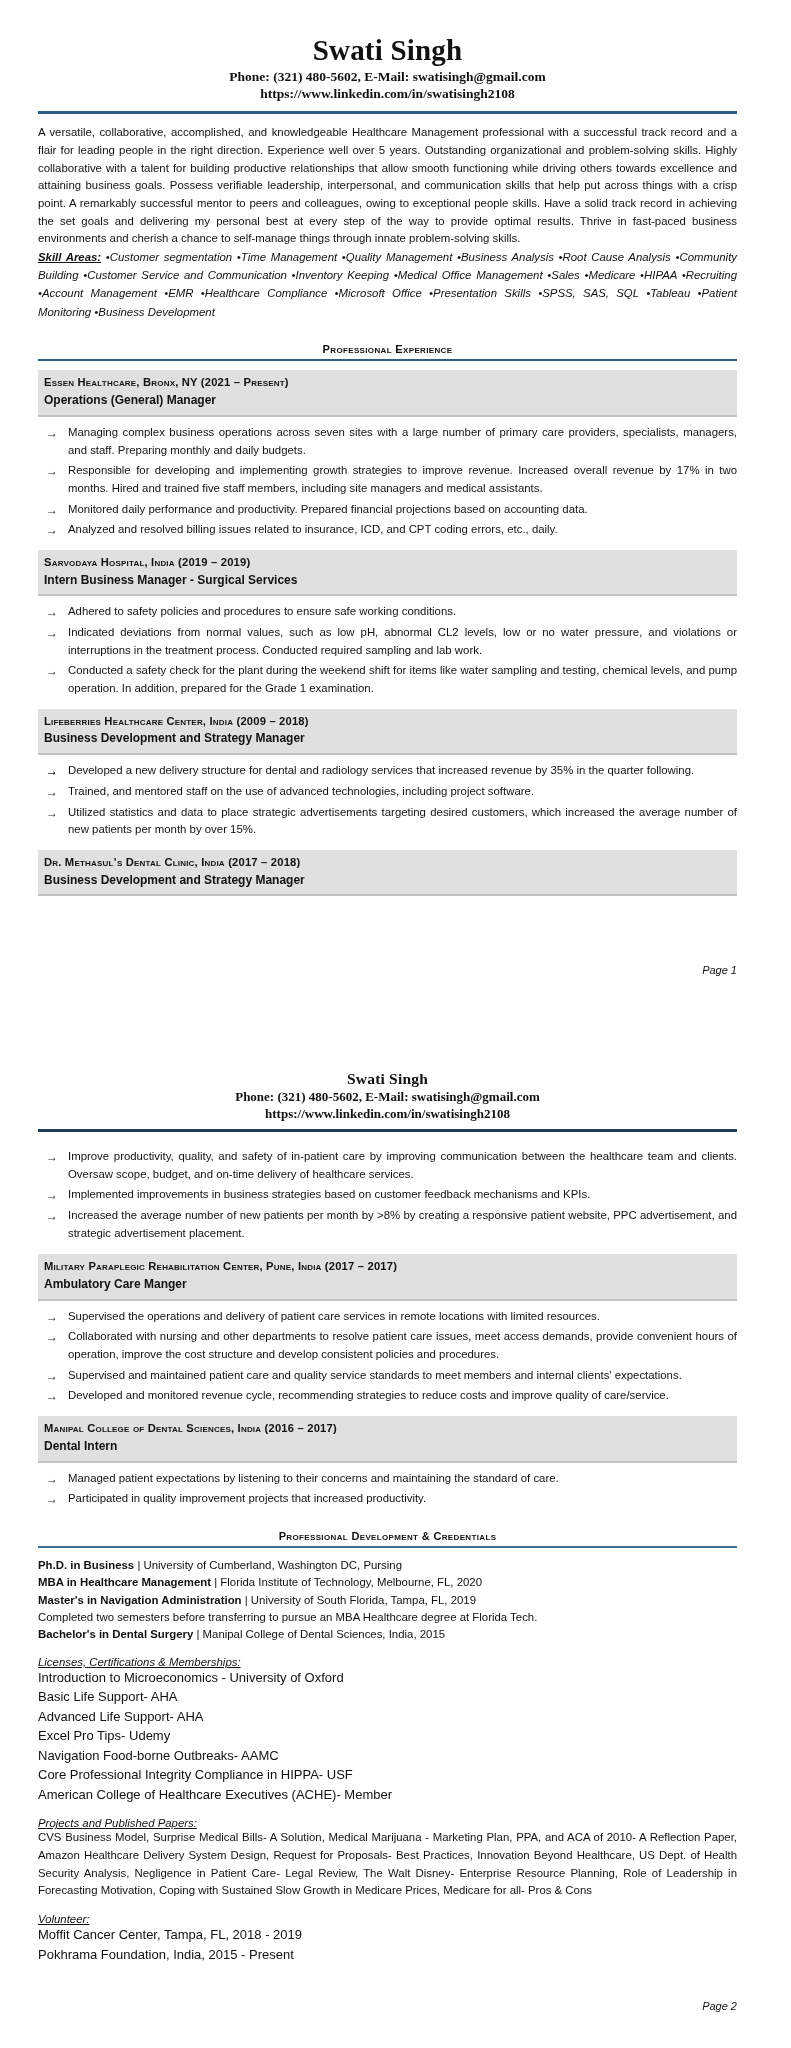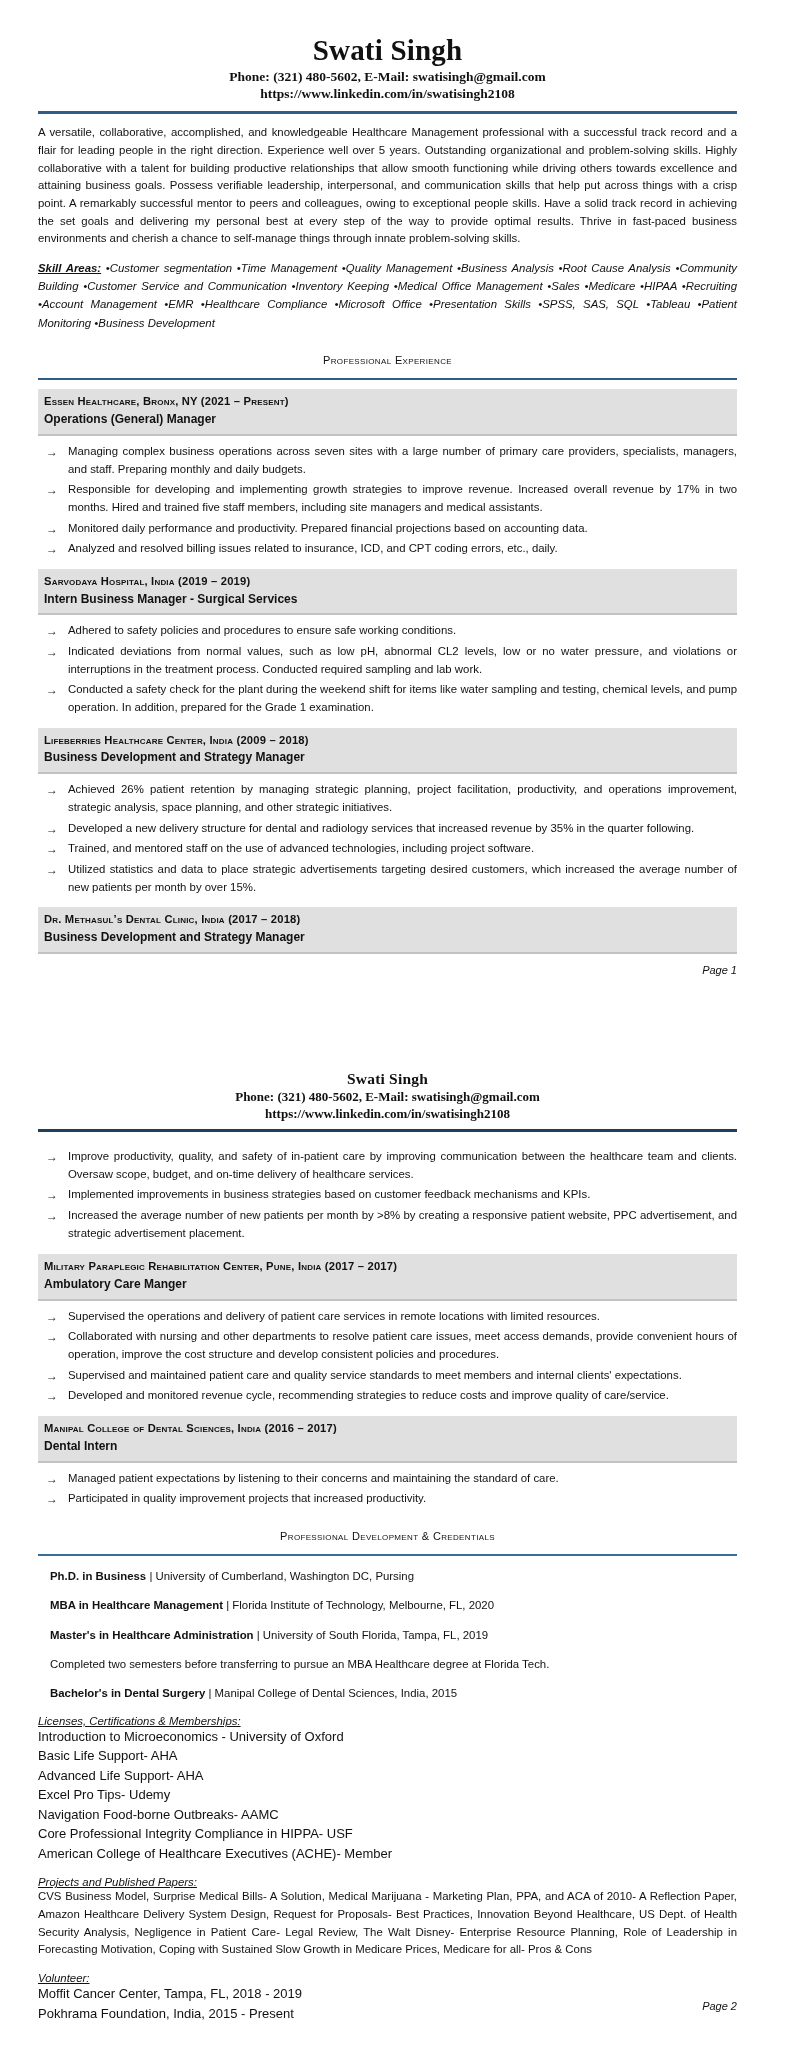--- a/index.html
+++ b/index.html
@@ -48,21 +48,21 @@
   
   #page-2 .cand-name { font-size: 15.5px; margin-bottom: 2px; }
   #page-2 .cand-contact { font-size: 13px; }
   #page-2 .header-rule { background: #1d3f5c; margin: 7px 0 16px 0; }
 
   
   .summary {
     font-size: 11.4px;
     line-height: 1.55;
     text-align: justify;
-    margin: 0 0 11px 0;
+    margin: 0 0 0 0;
   }
 
   
   .skills {
     font-size: 11.4px;
     line-height: 1.6;
     text-align: justify;
     font-style: italic;
     margin: 0 0 6px 0;
   }
@@ -72,24 +72,24 @@
     text-decoration: underline;
   }
 
   
   .section {
     margin-top: 22px;
   }
   .section-title {
     text-align: center;
     font-size: 11px;
-    font-weight: normal;
+    font-weight: bold;
     font-variant: small-caps;
     letter-spacing: .35px;
-    padding-bottom: 12px;
+    padding-bottom: 4px;
   }
   .section-rule {
     height: 2.5px;
     background: #2e5d86;
     margin-bottom: 9px;
   }
   #page-2 .section-rule { background: #3a6d98; }
 
   
   .job { margin-bottom: 11px; }
@@ -128,21 +128,21 @@
     position: absolute;
     left: 8px;
     top: 0;
     font-size: 12px;
     color: #222;
   }
   .orphan-bullets { margin-top: 0; margin-bottom: 12px; }
 
   
   .cred-block { font-size: 11.4px; line-height: 1.5; }
-  .cred-line { margin: 12px; }
+  .cred-line { margin: 0; }
   .cred-line b { font-weight: bold; }
   .sub-head {
     font-style: italic;
     text-decoration: underline;
     margin: 13px 0 0 0;
     font-size: 11.4px;
   }
   .plain-line { margin: 0; font-size: 13px; line-height: 1.5; }
   .para-just {
     margin: 0;
@@ -211,21 +211,21 @@
         <li><span class="arrow">→</span><span>Conducted a safety check for the plant during the weekend shift for items like water sampling and testing, chemical levels, and pump operation. In addition, prepared for the Grade 1 examination.</span></li>
       </ul>
     </div>
 
     <div class="job">
       <div class="job-head">
         <div class="job-org">Lifeberries Healthcare Center, India (2009 – 2018)</div>
         <div class="job-title">Business Development and Strategy Manager</div>
       </div>
       <ul class="bullets">
-        <li><span class="arrow">→</span><span>Achieved 26% patient retention by managing strategic planning, project facilitation, productivity, and operations improvement, strategic analysis, space planning, and other strategic initiatives.</span></li>
+        <li><span class="arrow">→</span></li>
         <li><span class="arrow">→</span><span>Developed a new delivery structure for dental and radiology services that increased revenue by 35% in the quarter following.</span></li>
         <li><span class="arrow">→</span><span>Trained, and mentored staff on the use of advanced technologies, including project software.</span></li>
         <li><span class="arrow">→</span><span>Utilized statistics and data to place strategic advertisements targeting desired customers, which increased the average number of new patients per month by over 15%.</span></li>
       </ul>
     </div>
 
     <div class="job">
       <div class="job-head">
         <div class="job-org">Dr. Methasul’s Dental Clinic, India (2017 – 2018)</div>
         <div class="job-title">Business Development and Strategy Manager</div>
@@ -280,21 +280,21 @@
     <div class="section-rule"></div>
 
     <div class="cred-block">
       <p class="cred-line">
         <b>Ph.D. in Business</b><span> | University of Cumberland, Washington DC, Pursing</span>
       </p>
       <p class="cred-line">
         <b>MBA in Healthcare Management</b><span> | Florida Institute of Technology, Melbourne, FL, 2020</span>
       </p>
       <p class="cred-line">
-        <b>Master's in Healthcare Administration</b><span> | University of South Florida, Tampa, FL, 2019</span>
+        <b>Master's in Navigation Administration</b><span> | University of South Florida, Tampa, FL, 2019</span>
       </p>
       <p class="cred-line">Completed two semesters before transferring to pursue an MBA Healthcare degree at Florida Tech.</p>
       <p class="cred-line">
         <b>Bachelor's in Dental Surgery</b><span> | Manipal College of Dental Sciences, India, 2015</span>
       </p>
     </div>
 
     <p class="sub-head">Licenses, Certifications &amp; Memberships:</p>
     <div>
       <p class="plain-line">Introduction to Microeconomics - University of Oxford</p>

